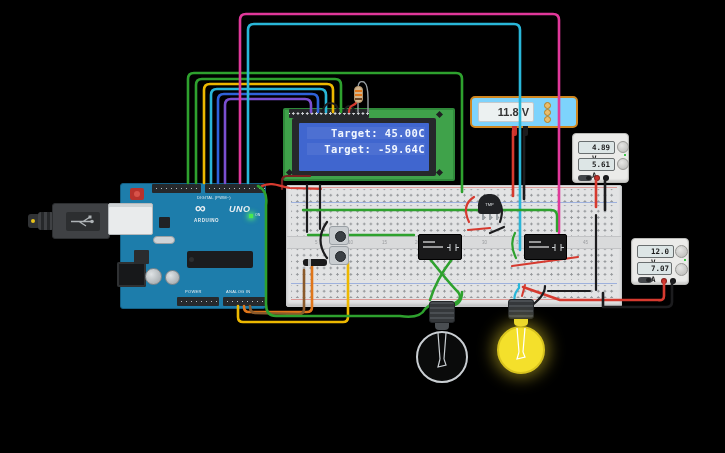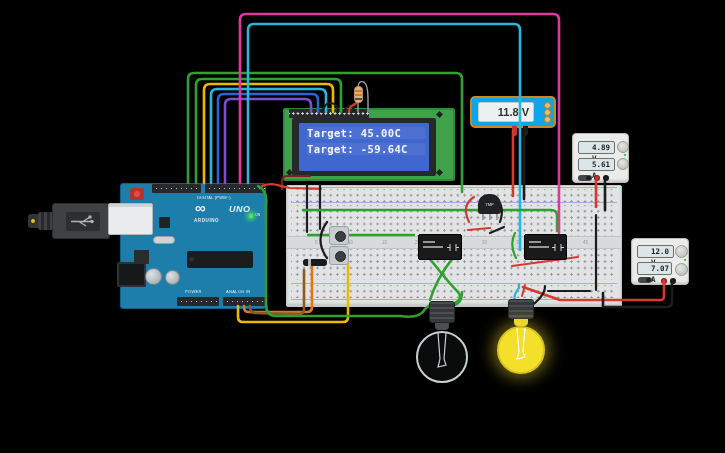--- a/index.html
+++ b/index.html
@@ -29,29 +29,29 @@
   .atext{color:#e8eef2;position:absolute;}
   .cap{border-radius:50%;background:radial-gradient(circle at 35% 35%,#dfe3e5,#9aa0a4);
        border:1px solid #80868a;box-sizing:border-box;}
 
   
   .lcd{left:283px;top:108px;width:172px;height:73px;background:#3fa24a;
        border:2px solid #2f8a3a;box-sizing:border-box;border-radius:2px;}
   .lcd-bezel{left:7px;top:8px;width:144px;height:58px;background:#26282b;border-radius:2px;}
   .lcd-screen{left:7px;top:5px;width:130px;height:48px;background:#4066cf;border-radius:1px;
               font-family:"DejaVu Sans Mono",monospace;font-size:10.5px;font-weight:bold;
-              color:#f0f6ff;letter-spacing:.4px;}
+              color:#f0f6ff;letter-spacing:.4px;text-align:right;}
   .lcd-line{display:block;margin:4px 0 0 8px;background:rgba(255,255,255,.07);width:118px;}
   .lcd-pins{left:4px;top:-1px;width:80px;height:9px;background:#26282b;border-radius:1px;
             background-image:radial-gradient(circle,#cfd3d6 1px,rgba(0,0,0,0) 1.2px);
             background-size:4.65px 100%;background-position:2px 50%;}
   .hole{width:5px;height:5px;background:#1f2022;transform:rotate(45deg);}
 
   
-  .meter{left:470px;top:96px;width:86px;height:32px;background:#0ea5e9;border:2px solid #cf861f;
+  .meter{left:470px;top:96px;width:108px;height:32px;background:#7dd3fc;border:2px solid #cf861f;
          box-sizing:border-box;border-radius:5px;}
   .meter-disp{left:6px;top:4px;width:56px;height:20px;background:#ecf1f1;border:1px solid #c3c9cc;
               box-sizing:border-box;border-radius:2px;font-size:11px;font-weight:bold;color:#333;
               text-align:right;line-height:18px;padding-right:4px;}
   .mbtn{width:7px;height:7px;border-radius:50%;background:#e9bd6b;border:1px solid #b57f22;box-sizing:border-box;}
   .probe{width:5px;height:10px;border-radius:0 0 2px 2px;}
 
   
   .psu{background:#ebebe9;border:1px solid #b9b9b6;box-sizing:border-box;border-radius:4px;
        box-shadow:inset 0 -2px 2px rgba(0,0,0,.12);}

